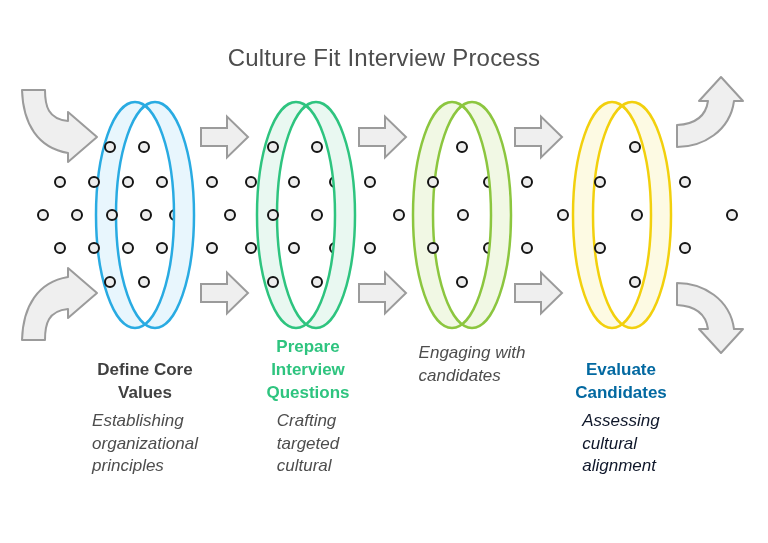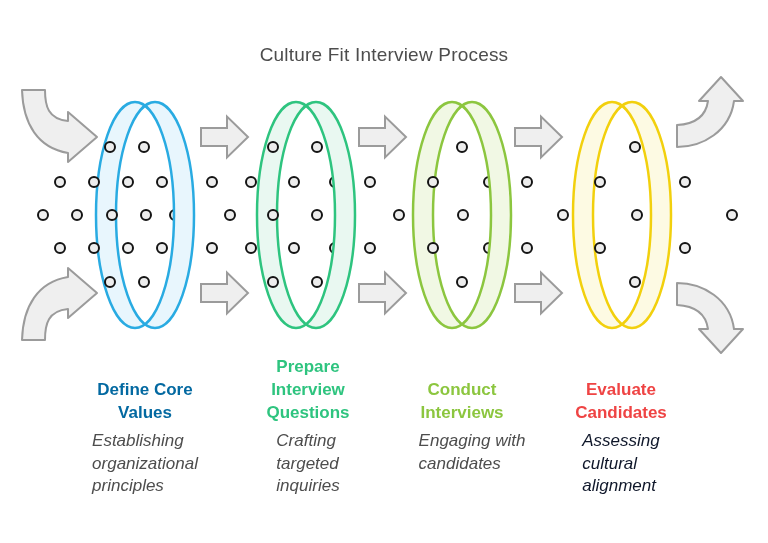--- a/index.html
+++ b/index.html
@@ -2,24 +2,24 @@
 <html><head>
 <meta charset="utf-8">
 <style>
   html,body{margin:0;padding:0;background:#fff;}
   #canvas{
     position:relative;width:768px;height:543px;background:#fff;overflow:hidden;
     font-family:"Liberation Sans",sans-serif;
   }
   .title{
     position:absolute;left:0;top:44px;width:768px;text-align:center;
-    font-size:19px;font-weight:400;color:#4d4d4d;letter-spacing:.2px;
+    font-size:24px;font-weight:400;color:#4d4d4d;letter-spacing:.2px;
   }
   #diagram{position:absolute;left:0;top:0;}
-  .col{position:absolute;width:160px;top:356px;text-align:center;}
+  .col{position:absolute;width:160px;top:336px;text-align:center;}
   .heading{
     display:flex;flex-direction:column;justify-content:flex-end;
     height:68px;font-size:17px;font-weight:700;line-height:23px;
     white-space:pre-line;text-align:center;
   }
   .desc-wrap{margin-top:6px;text-align:center;}
   .desc{
     display:inline-block;text-align:left;white-space:pre-line;
     font-size:17px;font-weight:400;line-height:22.5px;color:#4d4d4d;font-style:italic;
   }
@@ -125,41 +125,39 @@
         <circle cx="110" cy="282" r="5" fill="#ededed" stroke="#141414" stroke-width="2"></circle>
         <circle cx="144" cy="282" r="5" fill="#ededed" stroke="#141414" stroke-width="2"></circle>
         <circle cx="273" cy="282" r="5" fill="#ededed" stroke="#141414" stroke-width="2"></circle>
         <circle cx="317" cy="282" r="5" fill="#ededed" stroke="#141414" stroke-width="2"></circle>
         <circle cx="462" cy="282" r="5" fill="#ededed" stroke="#141414" stroke-width="2"></circle>
         <circle cx="635" cy="282" r="5" fill="#ededed" stroke="#141414" stroke-width="2"></circle>
       </g>
   </svg>
 
   <div class="col" style="left:65px">
-    <div class="heading" style="color: #0369a1;">Define Core
+    <div class="heading" style="color: #404040;">Define Core
 Values</div>
     <div class="desc-wrap"><span class="desc" style="color: rgb(77, 77, 77);">Establishing
 organizational
 principles</span></div>
   </div>
   <div class="col" style="left:228px">
     <div class="heading" style="color: rgb(46, 196, 127);">Prepare
 Interview
 Questions</div>
     <div class="desc-wrap"><span class="desc" style="color: rgb(77, 77, 77);">Crafting
 targeted
-inquiries</span></div>
+cultural</span></div>
   </div>
   <div class="col" style="left:382px">
-    <div class="heading" style="color: rgb(140, 198, 63);">Conduct
-Interviews</div>
     <div class="desc-wrap"><span class="desc" style="color: rgb(77, 77, 77); margin-left: 20px;">Engaging with
 candidates</span></div>
   </div>
   <div class="col" style="left:541px">
-    <div class="heading" style="color: #ef4444;">Evaluate
+    <div class="heading" style="color: #0369a1;">Evaluate
 Candidates</div>
     <div class="desc-wrap"><span class="desc" style="color: #0f172a;">Assessing
 cultural
 alignment</span></div>
   </div>
 
 </div>
 
 </body></html>

